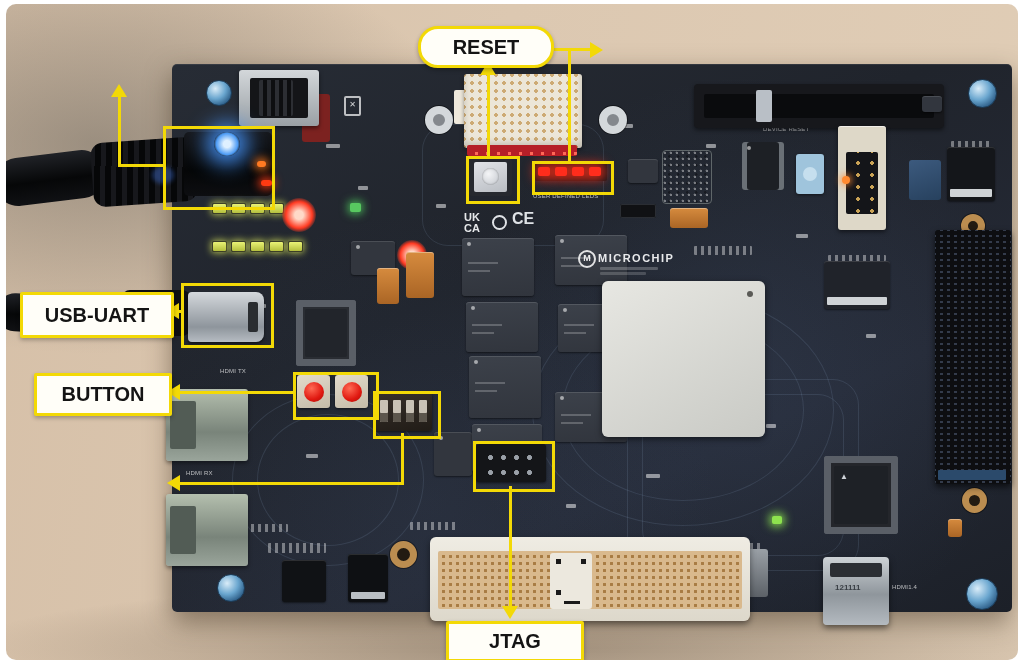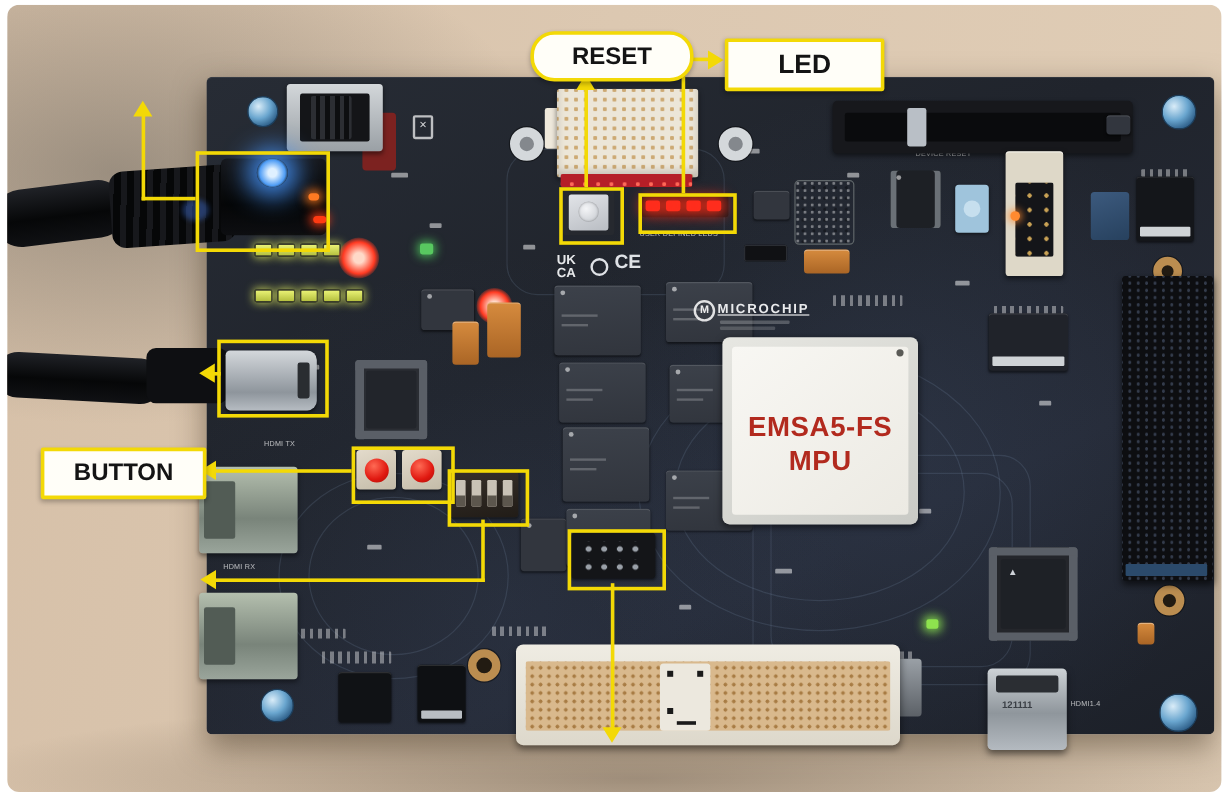--- a/index.html
+++ b/index.html
@@ -227,29 +227,25 @@
         <div class="ln" style="top:22px;width:30px;"></div>
         <div class="ln" style="top:30px;width:22px;"></div>
       </div>
   <div class="chip ddr" style="left:466px;top:420px;width:70px;height:48px;">
         <div class="mark"></div>
         <div class="ln" style="top:20px;width:28px;"></div>
         <div class="ln" style="top:28px;width:20px;"></div>
       </div>
 
   <div class="abs" style="left:572px;top:246px;width:14px;height:14px;border:2px solid rgba(255,255,255,.85);border-radius:50%;color:rgba(255,255,255,.9);font-size:9px;font-weight:bold;line-height:13px;text-align:center;">M</div>
-  <div class="abs" style="left:592px;top:248px;color:#e9eaec;font-weight:bold;font-size:11px;letter-spacing:1.5px;text-decoration:underline;">MICROCHIP</div>
+  <div class="abs" style="left:592px;top:248px;color:#e9eaec;font-weight:bold;font-size:11px;letter-spacing:1.5px;">MICROCHIP</div>
   <div class="s" style="left:594px;top:263px;width:58px;height:3px;opacity:.45;"></div>
   <div class="s" style="left:594px;top:268px;width:46px;height:3px;opacity:.35;"></div>
 
   <div class="mpu">
-    <div class="die">
-      <div>EMSA5-FS</div>
-      <div>MPU</div>
-    </div>
     <div class="p1"></div>
   </div>
 
   <div class="silk" style="left:757px;top:122px;">DEVICE RESET</div>
   <div class="abs" style="left:688px;top:80px;width:250px;height:44px;background:#17181c;border-radius:4px;box-shadow:0 2px 4px rgba(0,0,0,.5);">
     <div class="abs" style="left:10px;top:10px;width:230px;height:24px;background:#0a0b0d;border-radius:2px;"></div>
     <div class="abs" style="left:62px;top:6px;width:16px;height:32px;background:#b9bfc6;border-radius:2px;"></div>
   </div>
   <div class="abs" style="left:656px;top:146px;width:48px;height:52px;border-radius:4px;border:1px solid #5f6669;background:linear-gradient(145deg,#9aa1a4,#777e81);background-image:radial-gradient(circle at 30% 30%,rgba(255,255,255,.4) 1px,transparent 1.5px),radial-gradient(circle at 70% 60%,rgba(0,0,0,.35) 1px,transparent 1.5px);background-size:6px 6px,9px 9px;"></div>
   <div class="chip" style="left:736px;top:138px;width:42px;height:48px;background:#1d2025;box-shadow:inset 5px 0 0 #6a7076, inset -5px 0 0 #6a7076;">
@@ -335,18 +331,19 @@
   <div class="seg" style="left:174px;top:387px;width:113px;height:3px;"></div>
   <div class="ar left" style="left:161px;top:380px;"></div>
 
   <div class="seg" style="left:174px;top:478px;width:224px;height:3px;"></div>
   <div class="seg" style="left:395px;top:429px;width:3px;height:52px;"></div>
   <div class="ar left" style="left:161px;top:471px;"></div>
 
   <div class="seg" style="left:503px;top:482px;width:3px;height:122px;"></div>
   <div class="ar down" style="left:496px;top:602px;"></div>
 
-  <div class="lbl" style="left:436px;top:22px;width:130px;height:36px;font-size:20px;border-radius:20px;">RESET</div>
-  <div class="lbl" style="left:598px;top:28px;width:127px;height:38px;font-size:22px;">LED</div>
+  <div class="lbl" style="left:412px;top:22px;width:130px;height:36px;font-size:20px;border-radius:20px;">RESET</div>
+  <div class="lbl" style="left:14px;top:288px;width:148px;height:40px;font-size:20px;">USB-UART</div>
   <div class="lbl" style="left:28px;top:369px;width:132px;height:37px;font-size:20px;text-align:center;">BUTTON</div>
+  <div class="lbl" style="left:440px;top:617px;width:132px;height:35px;font-size:20px;">JTAG</div>
 
  </div>
 </div>
 
 </body></html>

